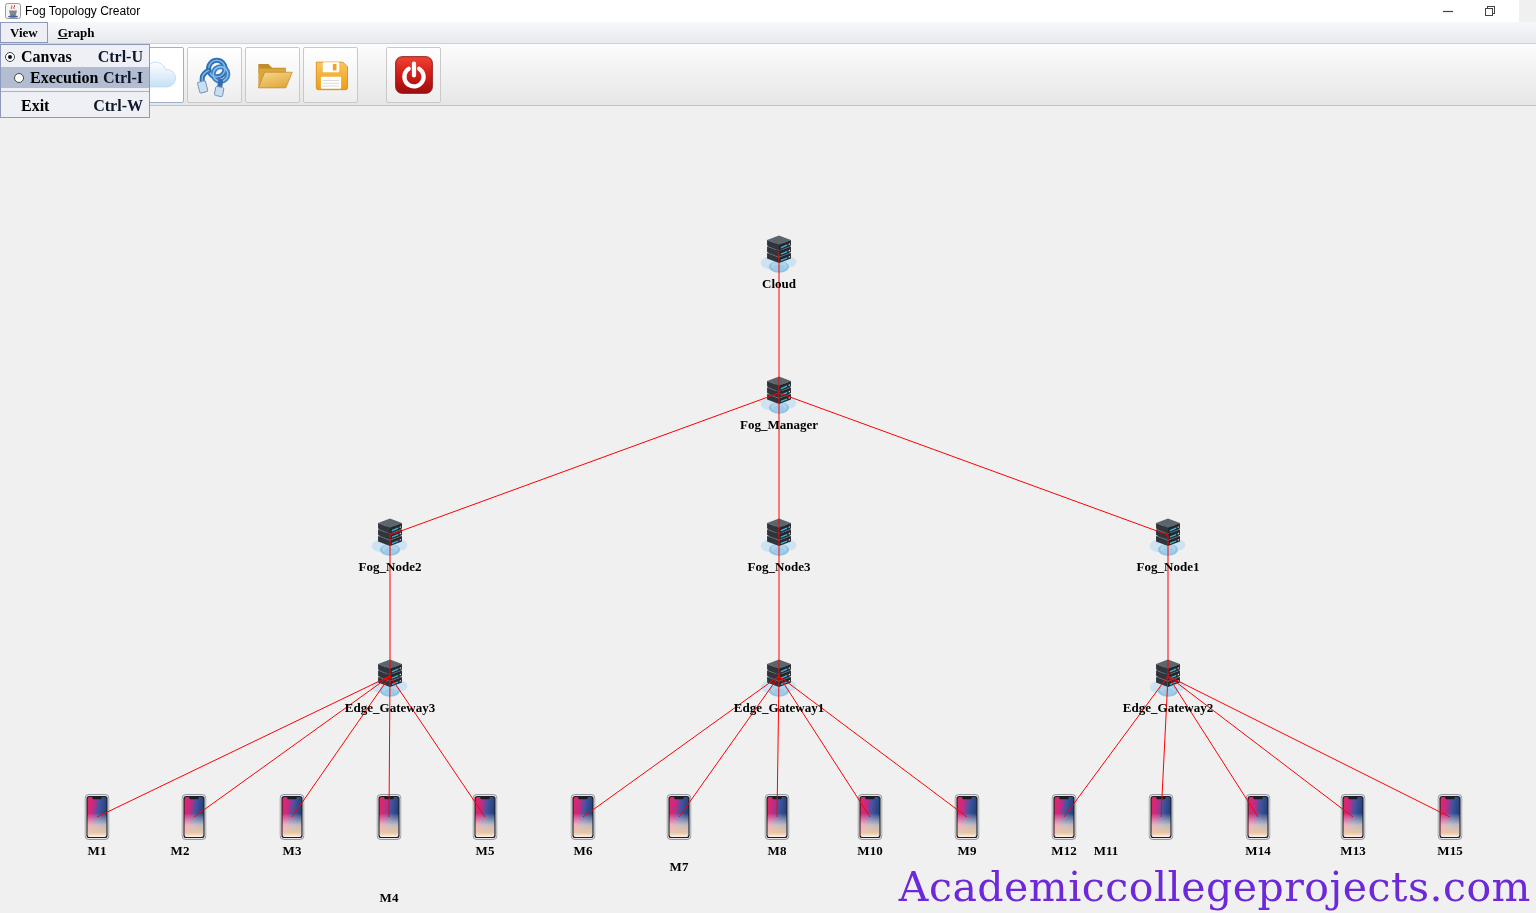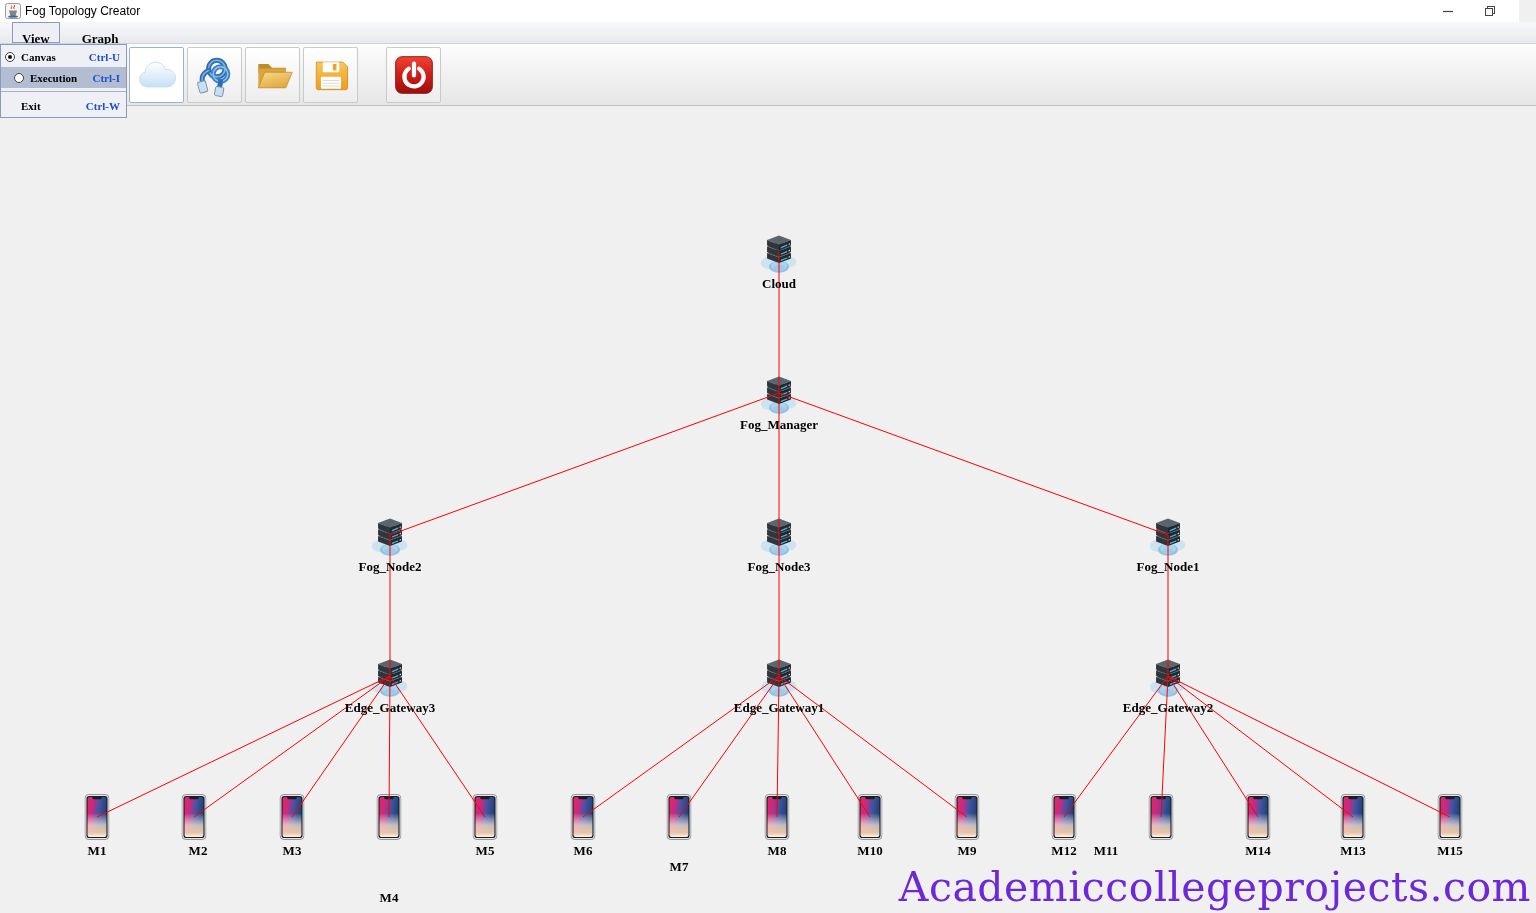--- a/index.html
+++ b/index.html
@@ -11,45 +11,45 @@
   .app-icon { position:absolute; left:5px; top:3px; width:16px; height:16px; }
   .title-text { position:absolute; left:25px; top:4px; font-size:12px; color:#000; }
   .win-btn { position:absolute; top:0; width:34px; height:22px; display:flex; align-items:center; justify-content:center; }
   #btn-min { left:1431px; } #btn-restore { left:1473px; } #btn-close { left:1517px; }
 
   
   .menubar { position:absolute; top:22px; left:0; width:1536px; height:22px;
              background:linear-gradient(#f7f8fa,#e7e9ee); border-bottom:1px solid #ccd1db;
              display:flex; align-items:stretch;
              font-family:"Liberation Serif", serif; font-weight:bold; font-size:13px; }
-  .menu-item { padding:8px 9px 0; border:1px solid transparent; cursor:default;margin-left:12px; }
+  .menu-item { padding:2px 9px 0; border:1px solid transparent; cursor:default; }
   .menu-item.active { background:#edeff4; border:1px solid #8c9ab8; }
 
   
   .toolbar { position:absolute; top:44px; left:0; width:1536px; height:62px;
              background:linear-gradient(#fcfcfc,#e6e6e6); border-bottom:1px solid #c2c2c2;
              display:flex; align-items:center; padding-left:129px; gap:3px; }
   .tb-btn { width:55px; height:56px; background:linear-gradient(#ffffff,#ededed);
             border:1px solid #c9c9c9; border-radius:2px; display:flex; align-items:center; justify-content:center; padding:0; }
   .tb-btn.pressed { background:#ffffff; border:1px solid #9db3cd; box-shadow:inset 0 0 0 2px #ffffff; }
   .tb-btn svg { width:44px; height:44px; display:block; }
   .tb-gap { height:56px; flex:none; }
 
   
-  .dropdown { position:absolute; top:44px; left:0; width:127px; background:#eef0f6;
+  .dropdown { position:absolute; top:44px; left:0; width:150px; background:#eef0f6;
               border:1px solid #8c99b8; z-index:30; padding:1px 0;
-              font-family:"Liberation Serif", serif; font-weight:bold; font-size:11px; }
+              font-family:"Liberation Serif", serif; font-weight:bold; font-size:16px; }
   .dd-row { height:21px; display:flex; align-items:center; padding:0 6px 0 4px; cursor:default; }
   .dd-row.hl { background:#b2bdd2;padding-left:13px; }
   .radio { width:10px; height:10px; border:1px solid #444; border-radius:50%; background:#fdfdfd;
            margin-right:6px; position:relative; flex:none; }
   .radio.selected::after { content:''; position:absolute; left:2px; top:2px; width:4px; height:4px;
            border-radius:50%; background:#111; }
   .radio.none { visibility:hidden; }
-  .dd-shortcut { color:#1d4ed8; margin-left:auto; }
+  .dd-shortcut { color:#0f172a; margin-left:auto; }
   .menu-sep { height:1px; background:#a8b1c6; margin:3px 0; }
 
   
   .canvas { position:absolute; top:106px; left:0; width:1536px; height:807px; background:#f0f0f0; }
   #edges { position:absolute; left:0; top:0; z-index:2; pointer-events:none; }
   .node { position:absolute; z-index:1; }
   .node svg { display:block; }
   .node-label { position:absolute; z-index:3; width:140px; text-align:center; color:#000;
                 font-family:"Liberation Serif", serif; font-weight:bold; font-size:13px; }
   .watermark { position:absolute; right:5px; bottom:2px; z-index:4;
@@ -326,21 +326,21 @@
       <svg width="26" height="46" viewBox="0 0 26 48">
         <use href="#phone-node"></use>
       </svg>
     </div>
     <div class="node-label" style="left: 27px; top: 737px;">M1</div>
     <div class="node" style="left: 181px; top: 688px; width: 26px; height: 46px;">
       <svg width="26" height="46" viewBox="0 0 26 48">
         <use href="#phone-node"></use>
       </svg>
     </div>
-    <div class="node-label" style="left: 128px; top: 737px;">M2</div>
+    <div class="node-label" style="left: 110px; top: 737px;">M2</div>
     <div class="node" style="left: 279px; top: 688px; width: 26px; height: 46px;">
       <svg width="26" height="46" viewBox="0 0 26 48">
         <use href="#phone-node"></use>
       </svg>
     </div>
     <div class="node-label" style="left: 222px; top: 737px;">M3</div>
     <div class="node" style="left: 376px; top: 688px; width: 26px; height: 46px;">
       <svg width="26" height="46" viewBox="0 0 26 48">
         <use href="#phone-node"></use>
       </svg>

